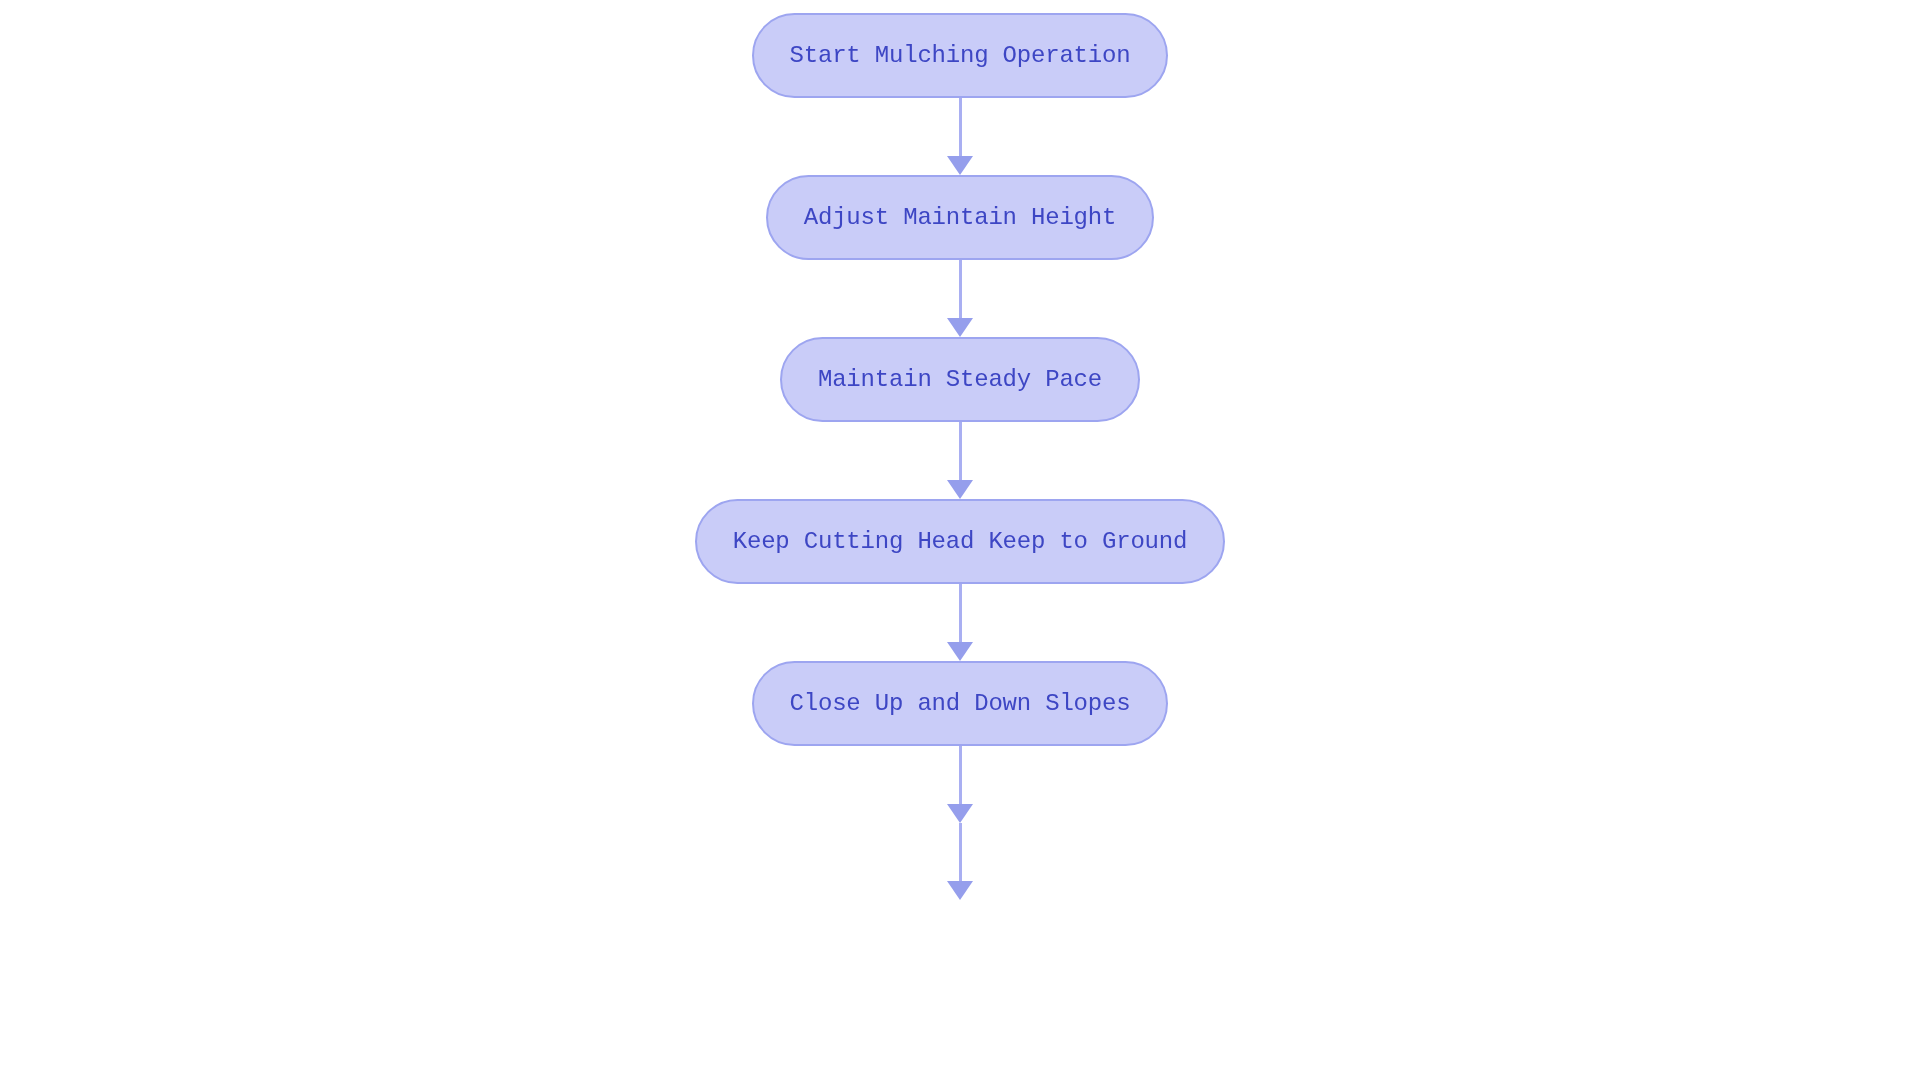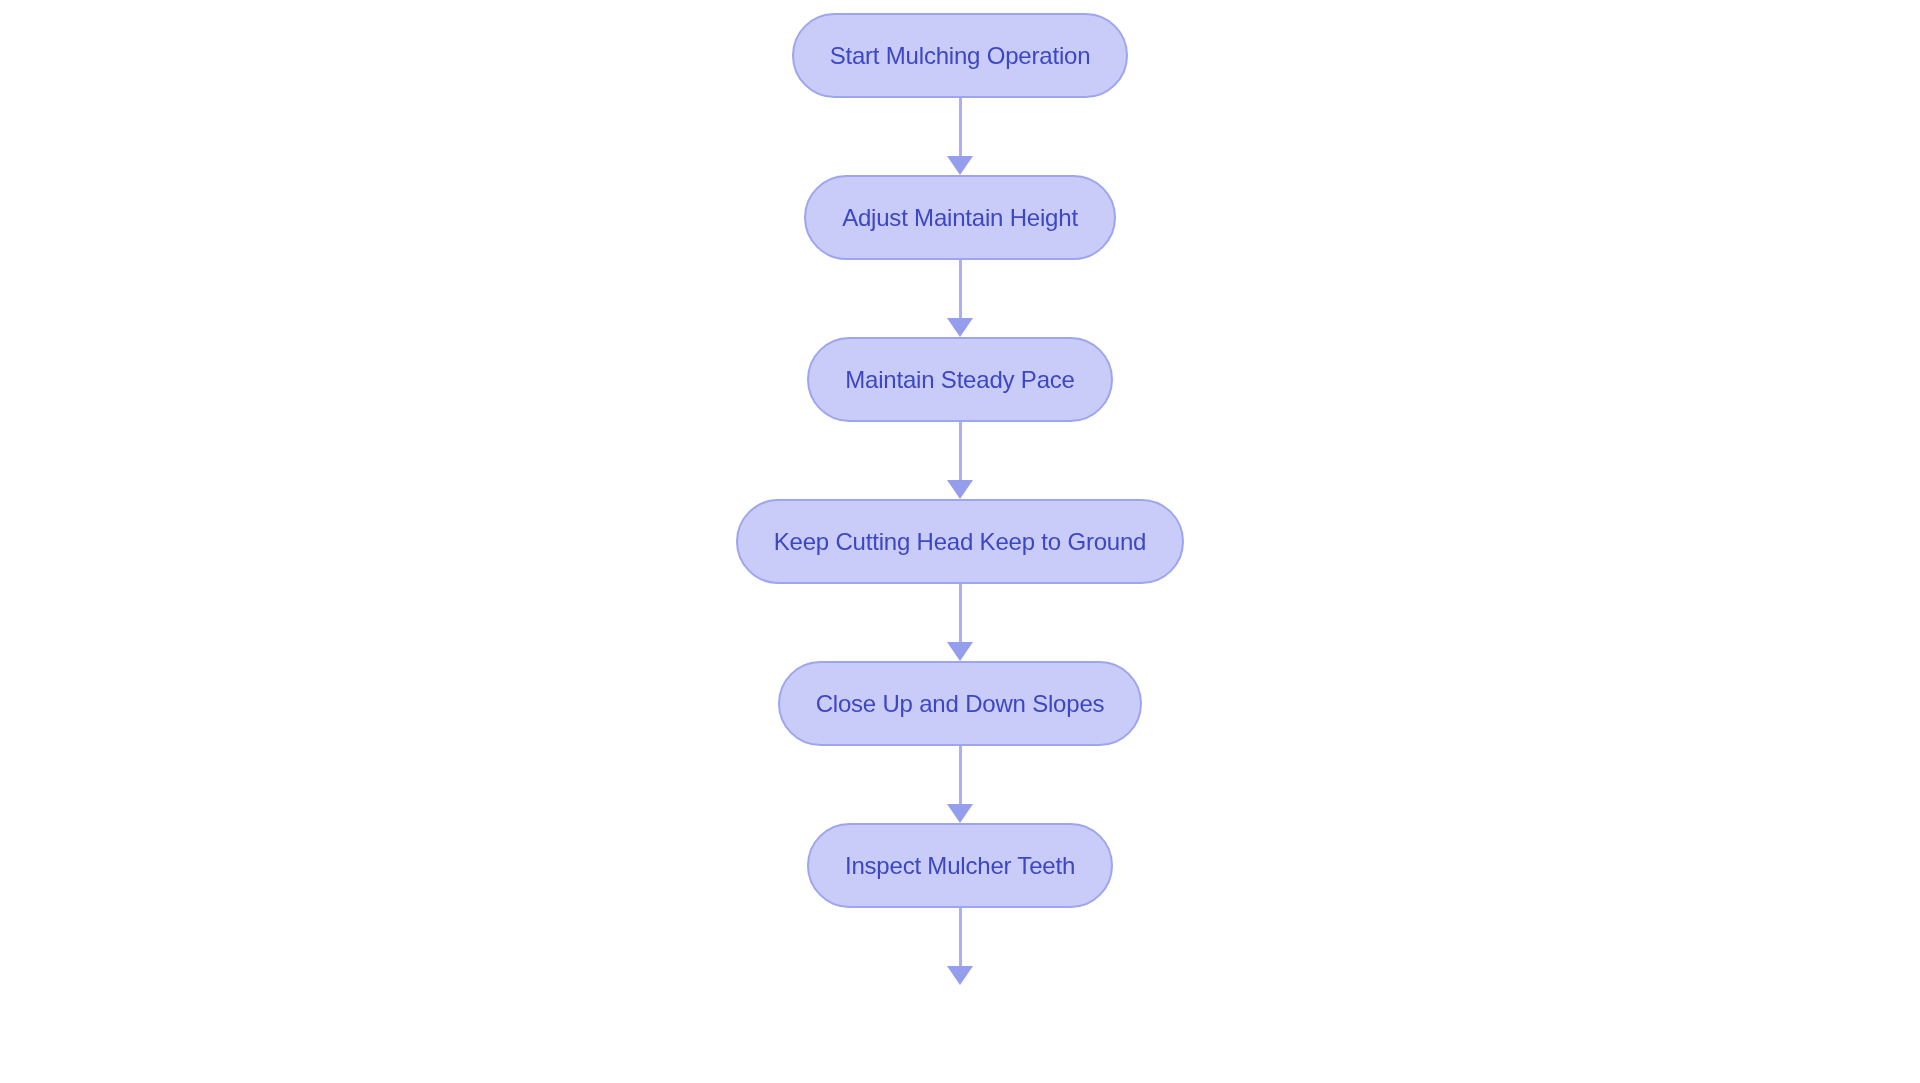--- a/index.html
+++ b/index.html
@@ -3,21 +3,21 @@
 <meta charset="utf-8">
 <style>
   :root {
     --node-fill: #c9ccf8;
     --node-border: #9da5f0;
     --node-text: #3d46c4;
     --arrow-shaft: #a9aff2;
     --arrow-head: #959eec;
     --page-bg: #ffffff;
   }
-  * { box-sizing: border-box; }
+  * { box-sizing: border-box; font-family: Liberation Mono, monospace; }
   html, body { margin: 0; padding: 0; }
   body {
     background: var(--page-bg);
     font-family: "Liberation Sans", "DejaVu Sans", sans-serif;
   }
   .canvas {
     width: 1920px;
     height: 1083px;
     background: var(--page-bg);
     overflow: hidden;
@@ -116,23 +116,20 @@
 
   <div class="flow-node">
     <span class="node-label">Close Up and Down Slopes</span>
   </div>
 
   <div class="arrow">
     <div class="arrow-shaft"></div>
     <div class="arrow-head"></div>
   </div>
 
-  <div class="flow-node">
-    <span class="node-label">Inspect Mulcher Teeth</span>
-  </div>
 
   <div class="arrow">
     <div class="arrow-shaft"></div>
     <div class="arrow-head"></div>
   </div>
 
 </div>
 </div>
 
 </body></html>

